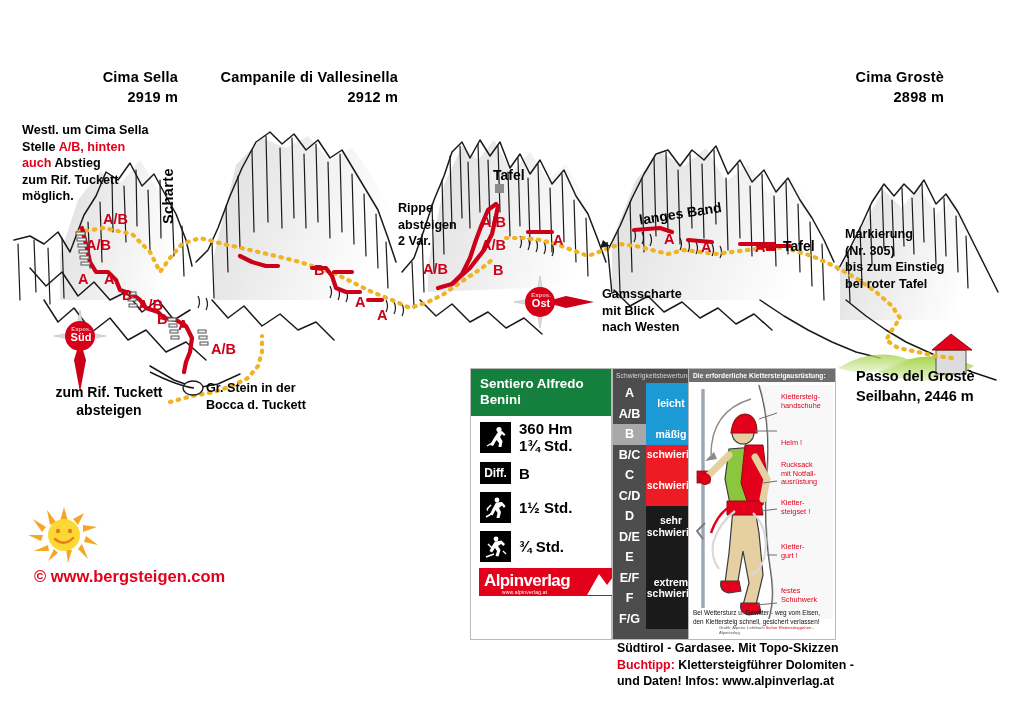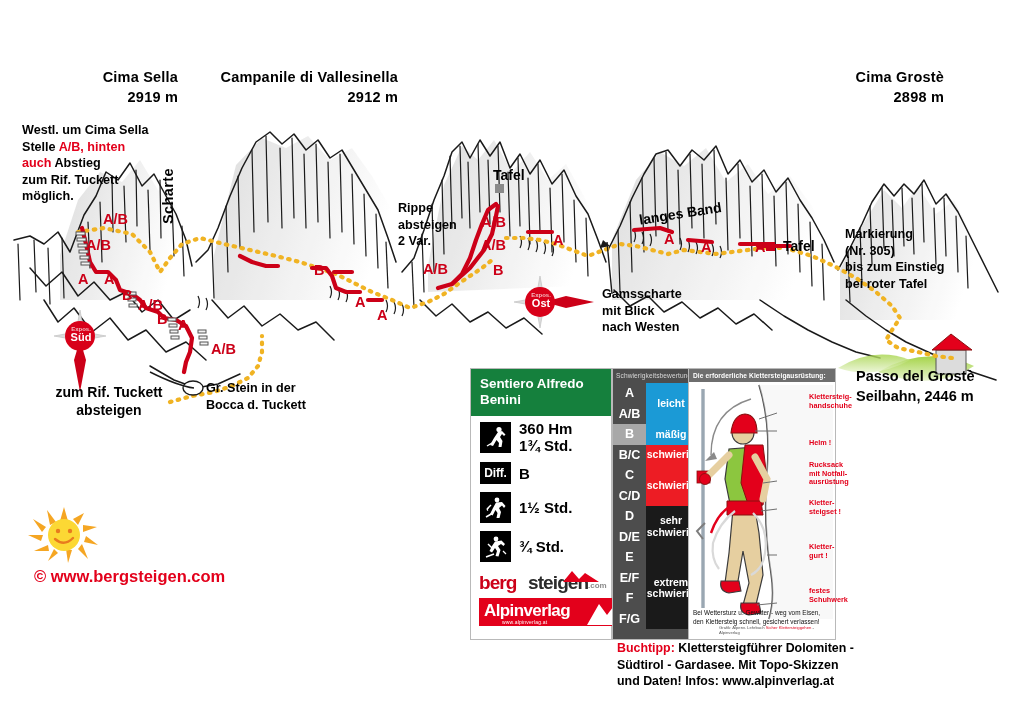--- a/index.html
+++ b/index.html
@@ -58,21 +58,21 @@
   .gr{height:20.5px;display:flex;align-items:center;justify-content:center;
       color:#fff;font-weight:bold;font-size:12.6px;}
   .gr.hl{background:#a8a8a8;color:#fff;}
   .bands{position:absolute;left:33px;top:14px;width:50px;}
   .bd{display:flex;align-items:center;justify-content:center;color:#fff;
       font-weight:bold;font-size:10.5px;text-align:center;line-height:1.05;}
 
   
   #equip{left:688px;top:368px;width:146px;height:270px;background:#fff;border:1px solid #b9b9b9;}
   #equip .eh{background:#6e6e6e;color:#fff;font-size:6.6px;padding:3px 0 3px 4px;font-weight:bold;letter-spacing:.1px;}
-  .elab{position:absolute;color:#e3001b;font-weight:bold;font-size:7.3px;line-height:1.18;margin-left:28px;}
+  .elab{position:absolute;color:#e3001b;font-weight:normal;font-size:7.3px;line-height:1.18;}
   .ewarn{position:absolute;left:4px;bottom:13px;width:138px;font-size:6.4px;line-height:1.3;color:#111;}
   .ecred{position:absolute;left:30px;bottom:4px;font-size:4.2px;color:#555;}
   .ecred .r{color:#e3001b;}
 
   
   #buch{left:617px;top:640px;width:300px;font-weight:bold;font-size:12.4px;line-height:1.35;}
   #buch .k{color:#e3001b;}
 
   
   #sunlogo{left:24px;top:505px;}
@@ -449,28 +449,20 @@
           <circle cx="12" cy="4" r="2.4" fill="#fff"></circle>
           <path d="M11 6.5 L8 11 L5.5 16 L8 17.6 L11 13 L13 16 L11.5 21 L14.5 21.5 L16.5 15 L14 11 L17 9 L19.5 11 L21 9 L17.5 5.5 Z" fill="#fff"></path>
           <path d="M4 9 L8 13" stroke="#fff" stroke-width="1.5"></path>
           <path d="M19 16 L22 19" stroke="#fff" stroke-width="1.3"></path>
           <path d="M2 22 L10 19" stroke="#fff" stroke-width="1.5" fill="none"></path>
         </svg>
       </div>
       <div class="ival">¾ Std.</div>
     </div>
 
-    <div class="bs-logo">
-      <span class="t1">berg</span>
-      <span class="t2">steigen</span>
-      <span class="t3">.com</span>
-      <svg class="pk" width="40" height="14" viewBox="0 0 40 14">
-        <path d="M2 13 L11 2 L18 10 L24 4 L38 13 Z" fill="#e3001b"></path>
-      </svg>
-    </div>
 
     <div class="av-logo">
       <span class="t">Alpinverlag</span>
       <span class="u">www.alpinverlag.at</span>
       <svg style="position:absolute;right:0;top:0;" width="40" height="28" viewBox="0 0 40 28">
         <path d="M4 27 L16 6 L24 17 L30 9 L39 27 Z" fill="#fff"></path>
       </svg>
     </div>
   </div>
 
@@ -564,24 +556,24 @@
       festes<br>Schuhwerk
     </div>
 
     <div class="ewarn">Bei Wettersturz u. Gewitter - weg vom Eisen, den Klettersteig schnell, gesichert verlassen!</div>
     <div class="ecred">
       <span>Grafik: Alpenv. Lehrbuch </span><span class="r">Sicher Klettersteiggehen</span><span> - Alpinverlag</span>
     </div>
   </div>
 
   <div class="abs" id="buch">
+    <div>Südtirol - Gardasee. Mit Topo-Skizzen</div>
     <div>
       <span class="k">Buchtipp:</span><span> Klettersteigführer Dolomiten -</span>
     </div>
-    <div>Südtirol - Gardasee. Mit Topo-Skizzen</div>
     <div>und Daten!  Infos: www.alpinverlag.at</div>
   </div>
 
   <div class="abs" id="sunlogo">
     <svg width="84" height="60" viewBox="0 0 84 60">
       <g fill="#f5a623">
         <path d="M40 2 L44 16 L36 16 Z"></path>
           <path d="M60 8 L54 20 L49 14 Z"></path>
         <path d="M73 22 L59 27 L59 20 Z"></path>
           <path d="M74 40 L60 37 L62 31 Z"></path>

